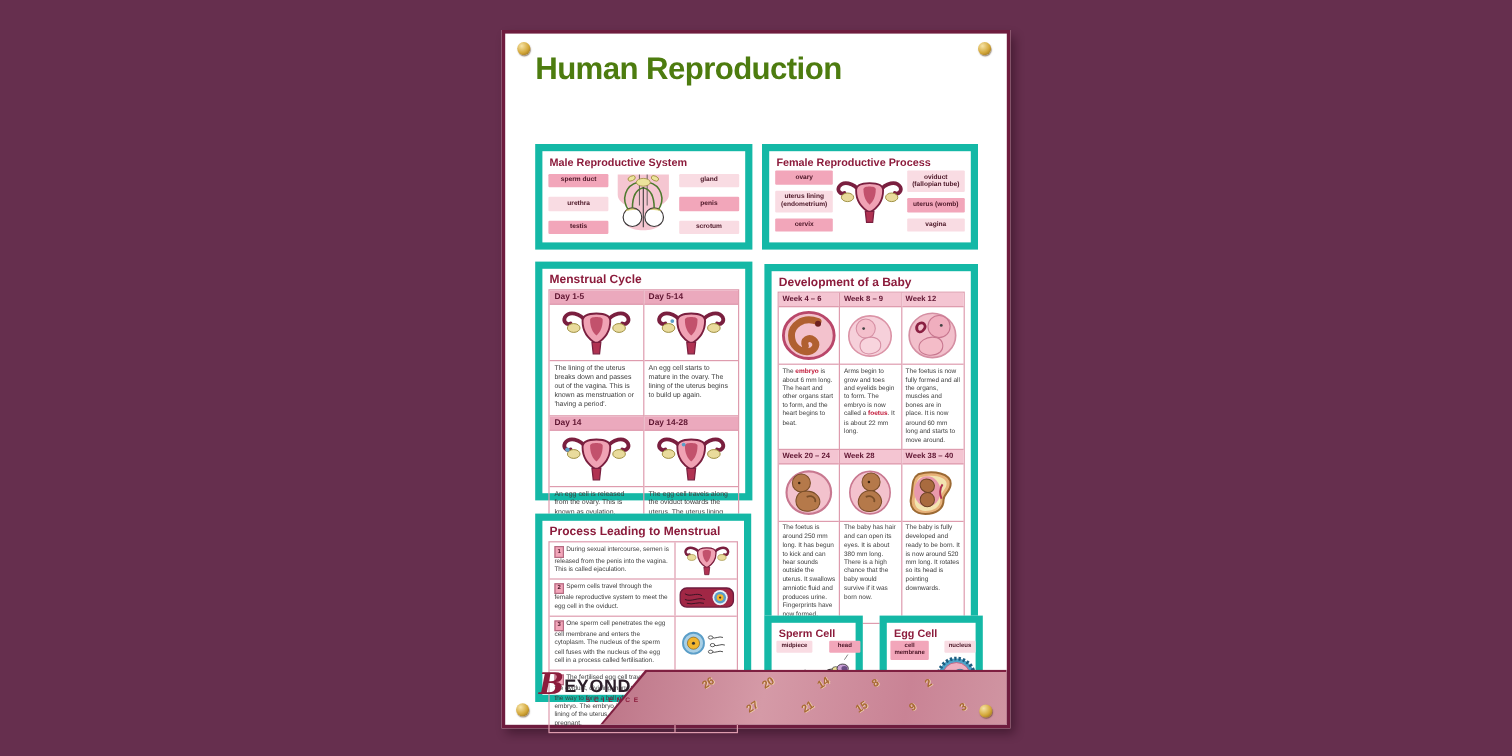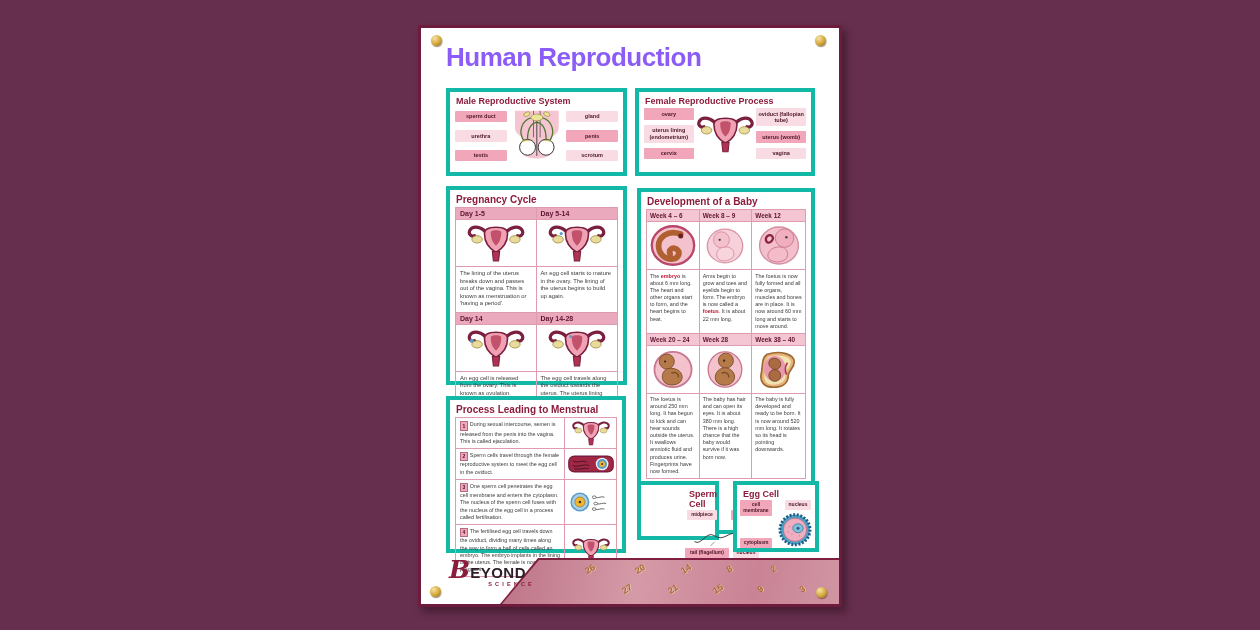--- a/index.html
+++ b/index.html
@@ -8,23 +8,23 @@
 
   .poster { position:absolute; left:418px; top:25px; width:424px; height:582px;
             background:#ffffff; border:3px solid #6E1C3E;
             box-shadow:4px 5px 8px rgba(30,5,18,.45); }
 
   .pin { position:absolute; width:11px; height:11px; border-radius:50%;
          background:radial-gradient(circle at 34% 30%, #F6E3A6, #D3A739 55%, #8A6519 95%);
          box-shadow:0.5px 1px 1px rgba(60,30,0,.5); z-index:6; }
 
   .page-title { position:absolute; left:25px; top:14px; font-size:26px; font-weight:bold;
-                color:#8b5cf6; letter-spacing:-0.5px;text-align:center; }
-
-  .box { position:absolute; background:#fff; border:4px solid #14b8a6; }
+                color:#4d7c0f; letter-spacing:-0.5px;text-align:center; }
+
+  .box { position:absolute; background:#fff; border:6px solid #14b8a6;margin-top:32px; }
   .box-title { font-weight:bold; color:#8C1C3C; padding:4px 6px 1px; font-size:10px; }
   .box-title.small { font-size:9px; }
 
   .sys-body { display:flex; align-items:center; justify-content:space-between; padding:1px 5px 3px; }
   .lbl-col { display:flex; flex-direction:column; gap:8px; width:52px; }
   .lbl-col.tight { gap:5px; }
   .lbl { background:#F2A6BA; color:#4A1525; font-weight:bold; font-size:5.5px;
          text-align:center; padding:2.5px 2px; line-height:1.2; border-radius:1px; }
   .lbl.light { background:#F9DCE3; }
 
@@ -149,21 +149,21 @@
         </svg>
         <div class="lbl-col tight">
           <div class="lbl light">oviduct (fallopian tube)</div>
           <div class="lbl">uterus (womb)</div>
           <div class="lbl light">vagina</div>
         </div>
       </div>
     </div>
 
     <div class="box" style="left:25px; top:158px; width:181px; height:199px;">
-      <div class="box-title">Pregnancy Cycle</div>
+      <div class="box-title">Menstrual Cycle</div>
       <div class="tbl cyc-grid">
 
         <div class="cell">
           <div class="day-h">Day 1-5</div>
           <div class="day-img">
             <svg viewBox="0 0 120 80" width="66" height="42">
                 <use href="#uterus"></use>
               </svg>
           </div>
           <div class="day-txt">The lining of the uterus breaks down and passes out of the vagina. This is known as menstruation or 'having a period'.</div>
@@ -343,21 +343,21 @@
           <div class="step-ico">
             <svg viewBox="0 0 120 80" width="44" height="28">
                 <use href="#uterus"></use>
               </svg>
           </div>
         </div>
 
       </div>
     </div>
 
-    <div class="box" style="left:216px; top:453px; width:82px; height:59px;padding-left:42px;">
+    <div class="box" style="left:216px; top:453px; width:82px; height:59px;">
       <div class="box-title small">Sperm Cell</div>
       <div class="cellbox-body">
         <div class="minilbl light" style="left:4px;  top:0px; width:30px;">midpiece</div>
         <div class="minilbl" style="left:48px; top:0px; width:26px;">head</div>
         <svg viewBox="0 0 80 36" width="76" height="26" style="position:absolute; left:1px; top:10px;">
           <path d="M2,30 C12,36 18,14 30,22 C42,30 50,16 58,19" fill="none" stroke="#333" stroke-width="1.3"></path>
           <ellipse cx="60" cy="19" rx="4" ry="3" fill="#EDE49C" stroke="#333" stroke-width="0.8"></ellipse>
           <ellipse cx="68" cy="18" rx="6.5" ry="5" fill="#C9A0D6" stroke="#333" stroke-width="1"></ellipse>
           <ellipse cx="70" cy="18" rx="3.4" ry="2.7" fill="#6B4E86"></ellipse>
           <path d="M70,8 L74,2 M60,30 L57,25 M20,40 L30,30" stroke="#333" stroke-width="0.7"></path>

